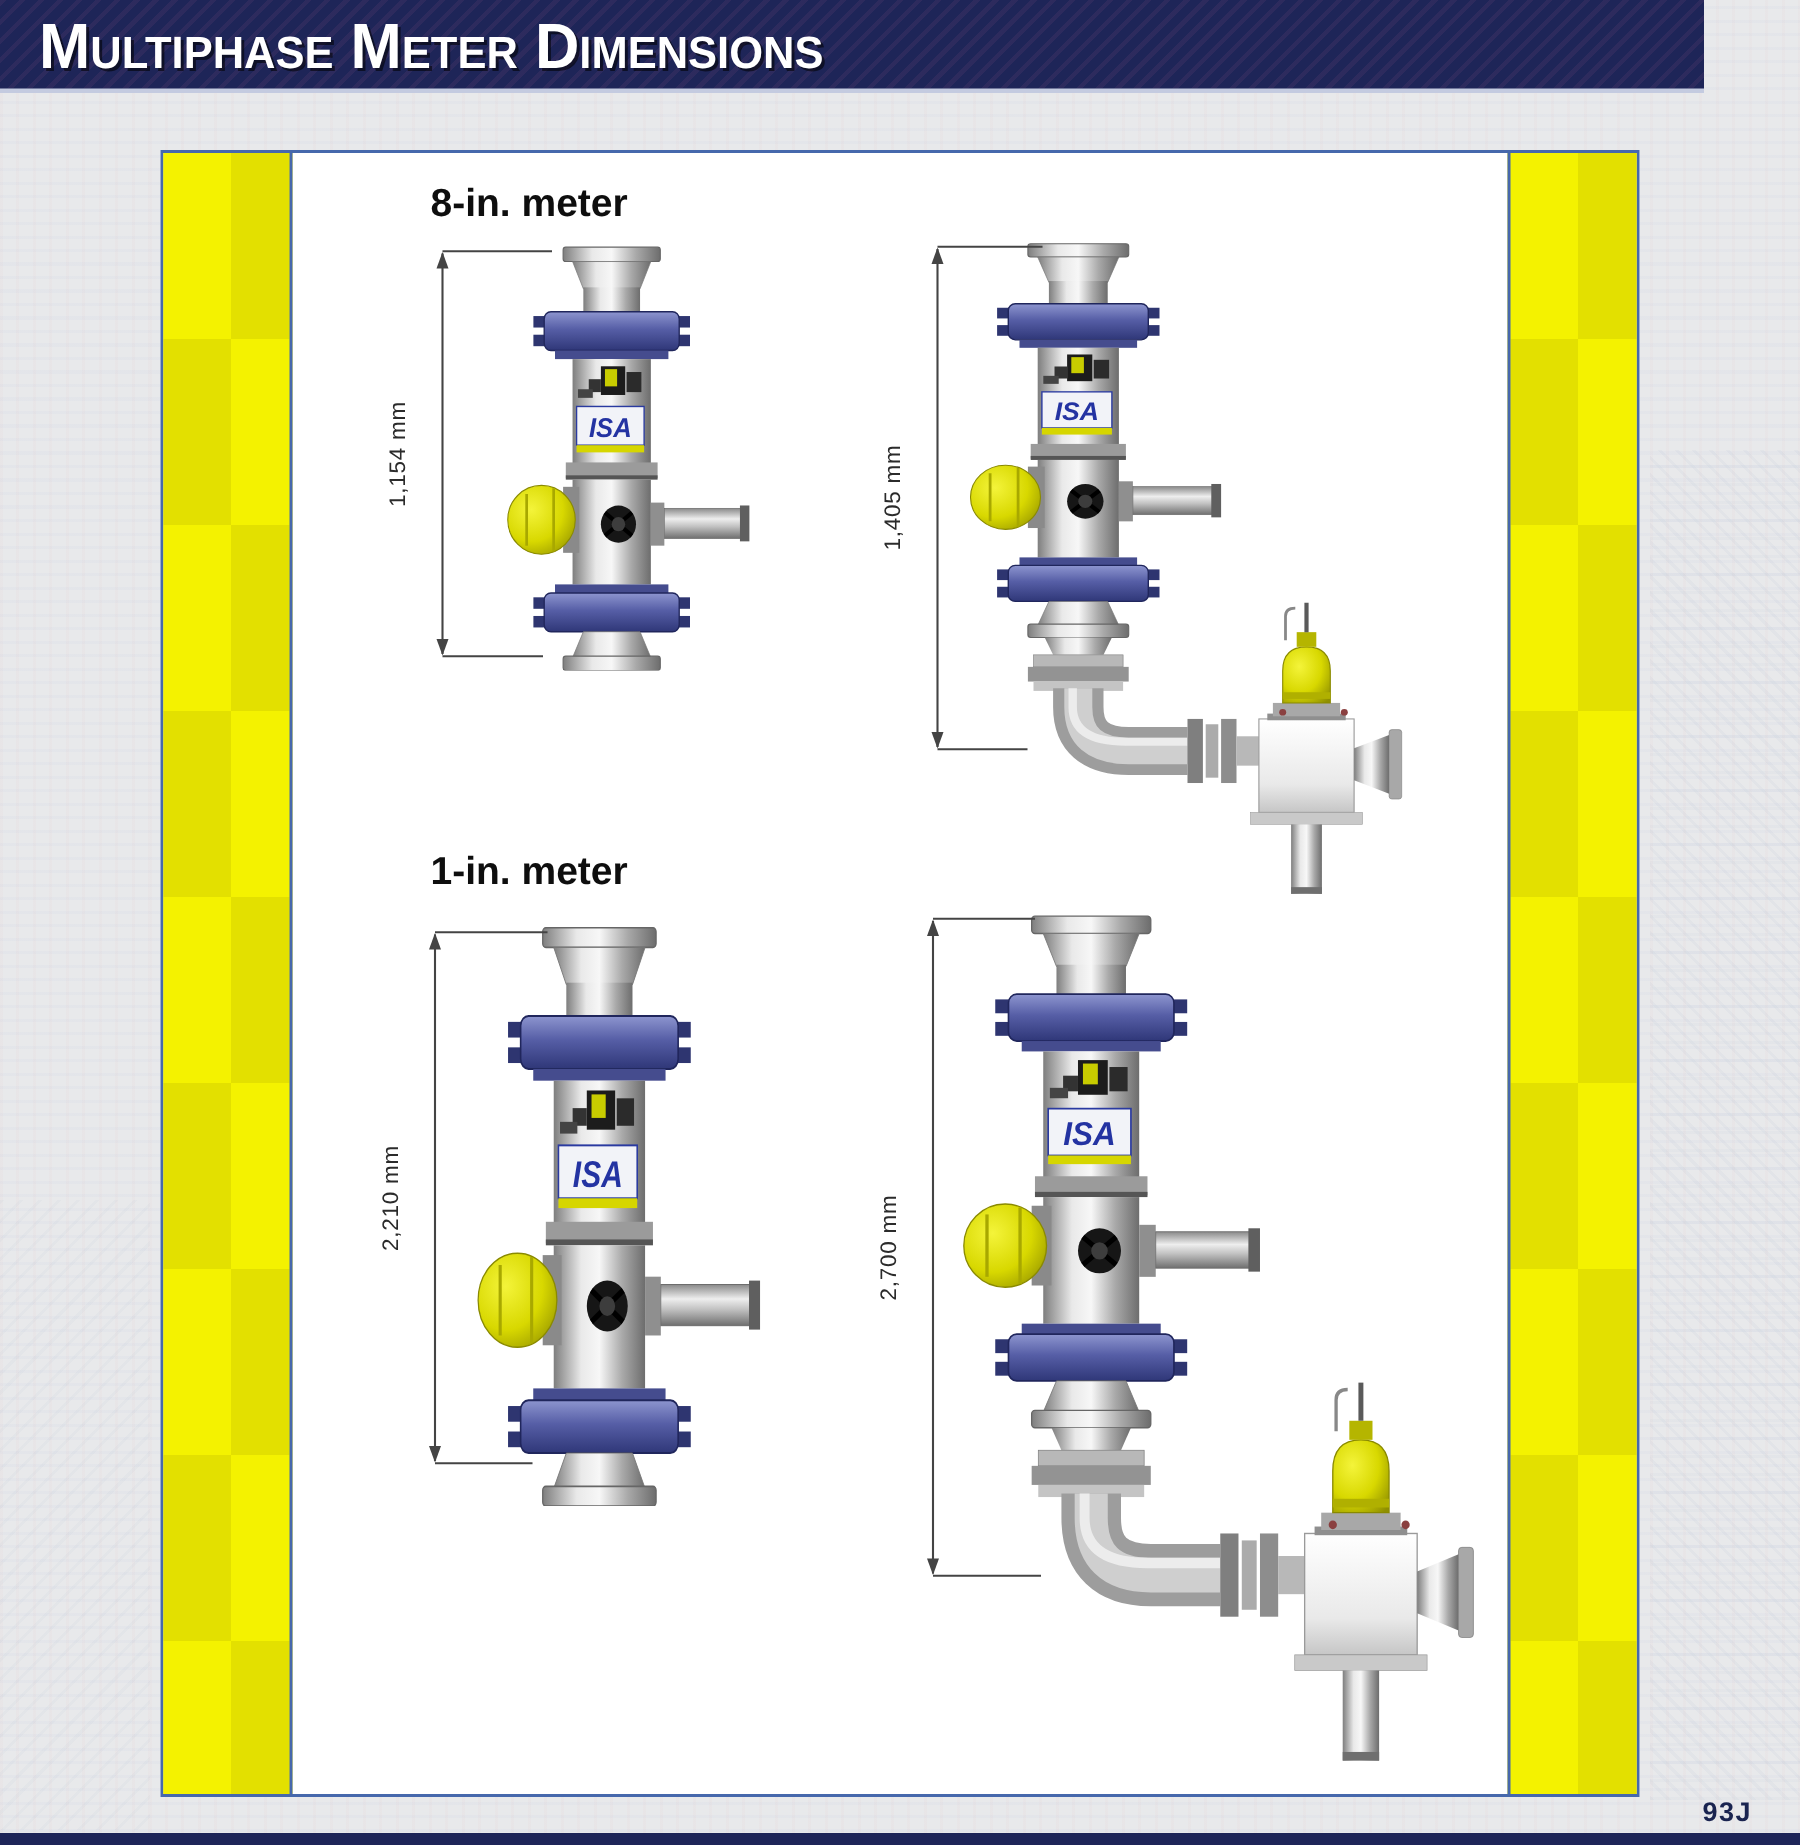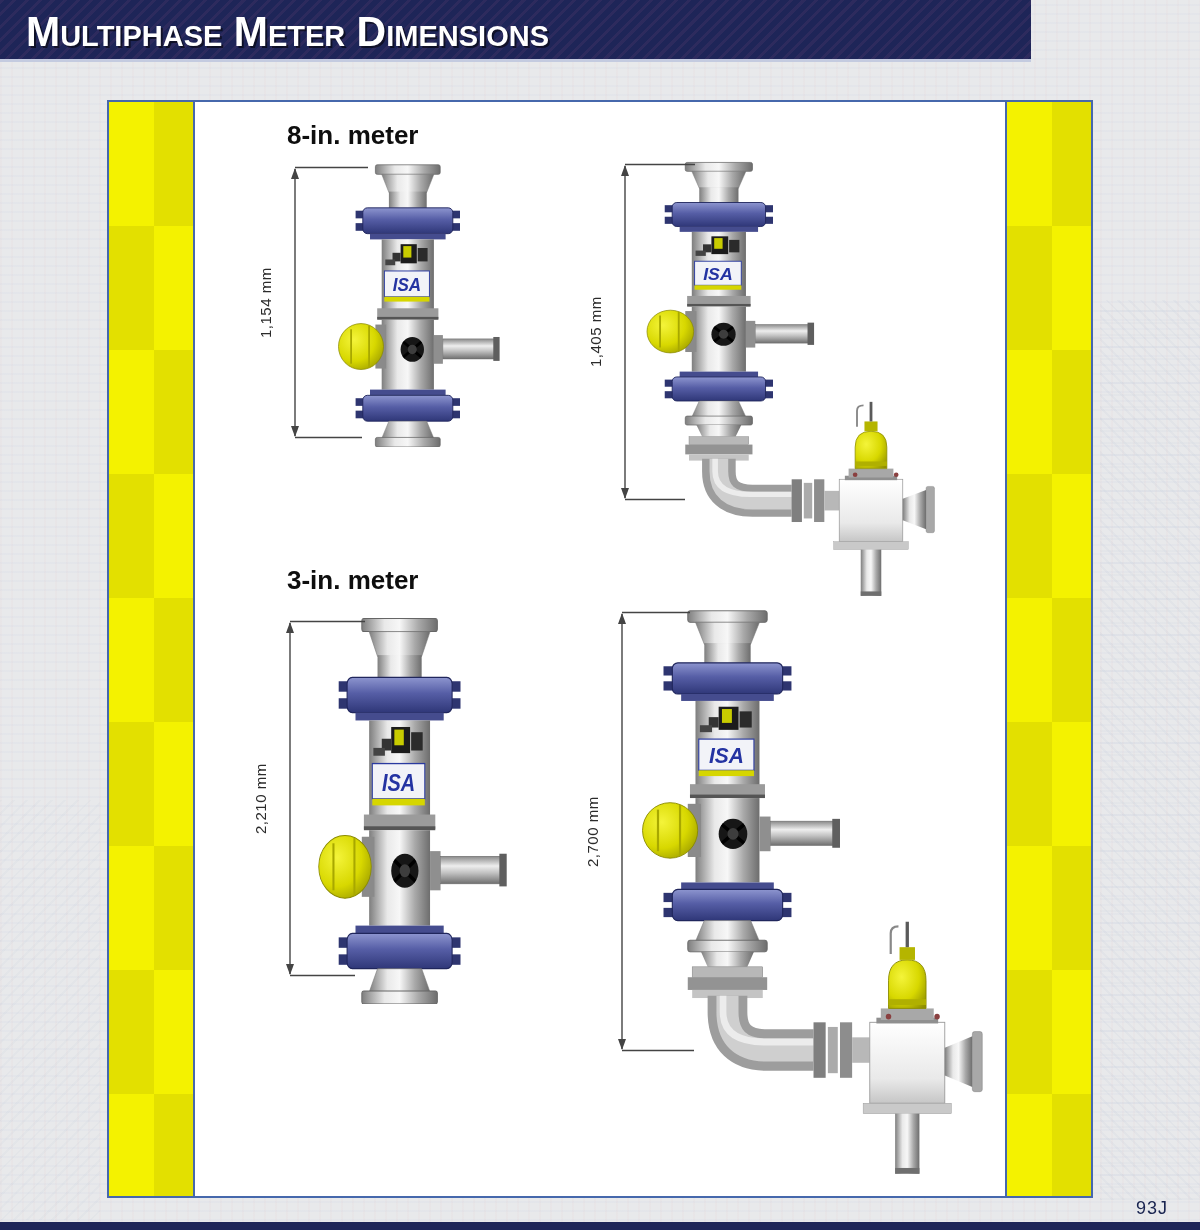--- a/index.html
+++ b/index.html
@@ -6,21 +6,21 @@
   body{
     width:1200px;height:1230px;position:relative;overflow:hidden;
     font-family:"Liberation Sans", sans-serif;
     background-color:#e8e9eb;
     background-image:
       repeating-linear-gradient(0deg, rgba(130,150,210,.045) 0 2px, transparent 2px 9px),
       repeating-linear-gradient(90deg, rgba(225,140,140,.04) 0 2px, transparent 2px 11px);
   }
   
   .header{
-    position:absolute;left:0;top:0;width:1031px;height:62px;
+    position:absolute;left:0;top:0;width:1136px;height:62px;
     background-color:#1e2558;
     background-image:repeating-linear-gradient(135deg, rgba(90,60,110,.25) 0 3px, transparent 3px 9px);
     border-bottom:3px solid #c4cbe0;
     box-sizing:border-box;
   }
   .header-title{
     position:absolute;left:26px;top:6px;
     color:#ffffff;font-weight:bold;font-size:41px;line-height:48px;
     font-variant:small-caps;letter-spacing:0px;
     text-shadow:2px 2px 0 rgba(0,0,0,.55);
@@ -71,21 +71,21 @@
     display:flex;align-items:center;justify-content:center;
     writing-mode:vertical-rl;transform:rotate(180deg);
     font-size:15px;color:#2b2b2b;letter-spacing:.5px;white-space:nowrap;
   }
   
   .fig{position:absolute;}
   
   .footer-bar{position:absolute;left:0;bottom:0;width:1200px;height:8px;background:#1e2558;}
   .page-number{
     position:absolute;right:32px;top:1198px;
-    font-size:18px;font-weight:normal;color:#1a2450;letter-spacing:1px;
+    font-size:18px;font-weight:bold;color:#1a2450;letter-spacing:1px;
   }
 </style>
 </head>
 <body>
 
 <svg width="0" height="0" style="position:absolute" aria-hidden="true">
   <defs>
     <linearGradient id="gSteel" x1="0" y1="0" x2="1" y2="0">
       <stop offset="0" stop-color="#7e7e7e"></stop>
         <stop offset=".3" stop-color="#e9e9e9"></stop>
@@ -216,21 +216,21 @@
 
 <div class="deco deco-right"></div>
 <div class="deco deco-left"></div>
 
 <div class="panel">
   <div class="film-strip left"></div>
   <div class="film-strip right"></div>
 </div>
 
 <div class="meter-label" style="left:287px;top:120px">8-in. meter</div>
-<div class="meter-label" style="left:287px;top:565px">3-in. meter</div>
+<div class="meter-label" style="left:287px;top:565px">1-in. meter</div>
 
 <svg class="fig" style="left:325px;top:160px" width="180" height="287" viewBox="0 0 200 300" preserveAspectRatio="none">
   <use href="#meterBody"></use>
 </svg>
 <div class="dim" style="left:255px;top:166px;height:273px">
   <svg width="120" height="273">
     <line x1="40" y1="1.5" x2="113" y2="1.5" stroke="#444" stroke-width="1.4"></line>
     <line x1="40" y1="271.5" x2="107" y2="271.5" stroke="#444" stroke-width="1.4"></line>
     <line x1="40" y1="3" x2="40" y2="270" stroke="#444" stroke-width="1.4"></line>
     <polygon points="40,2 36,13 44,13" fill="#444"></polygon>

